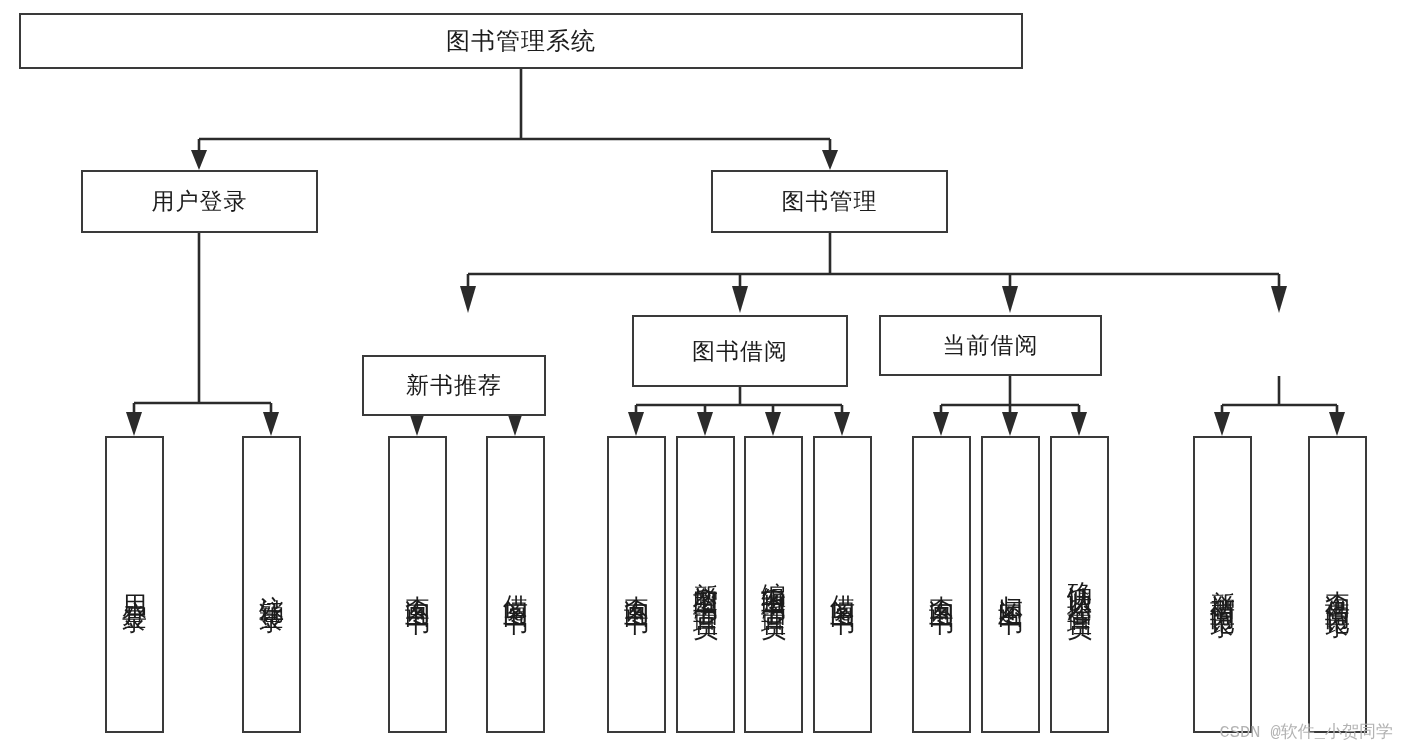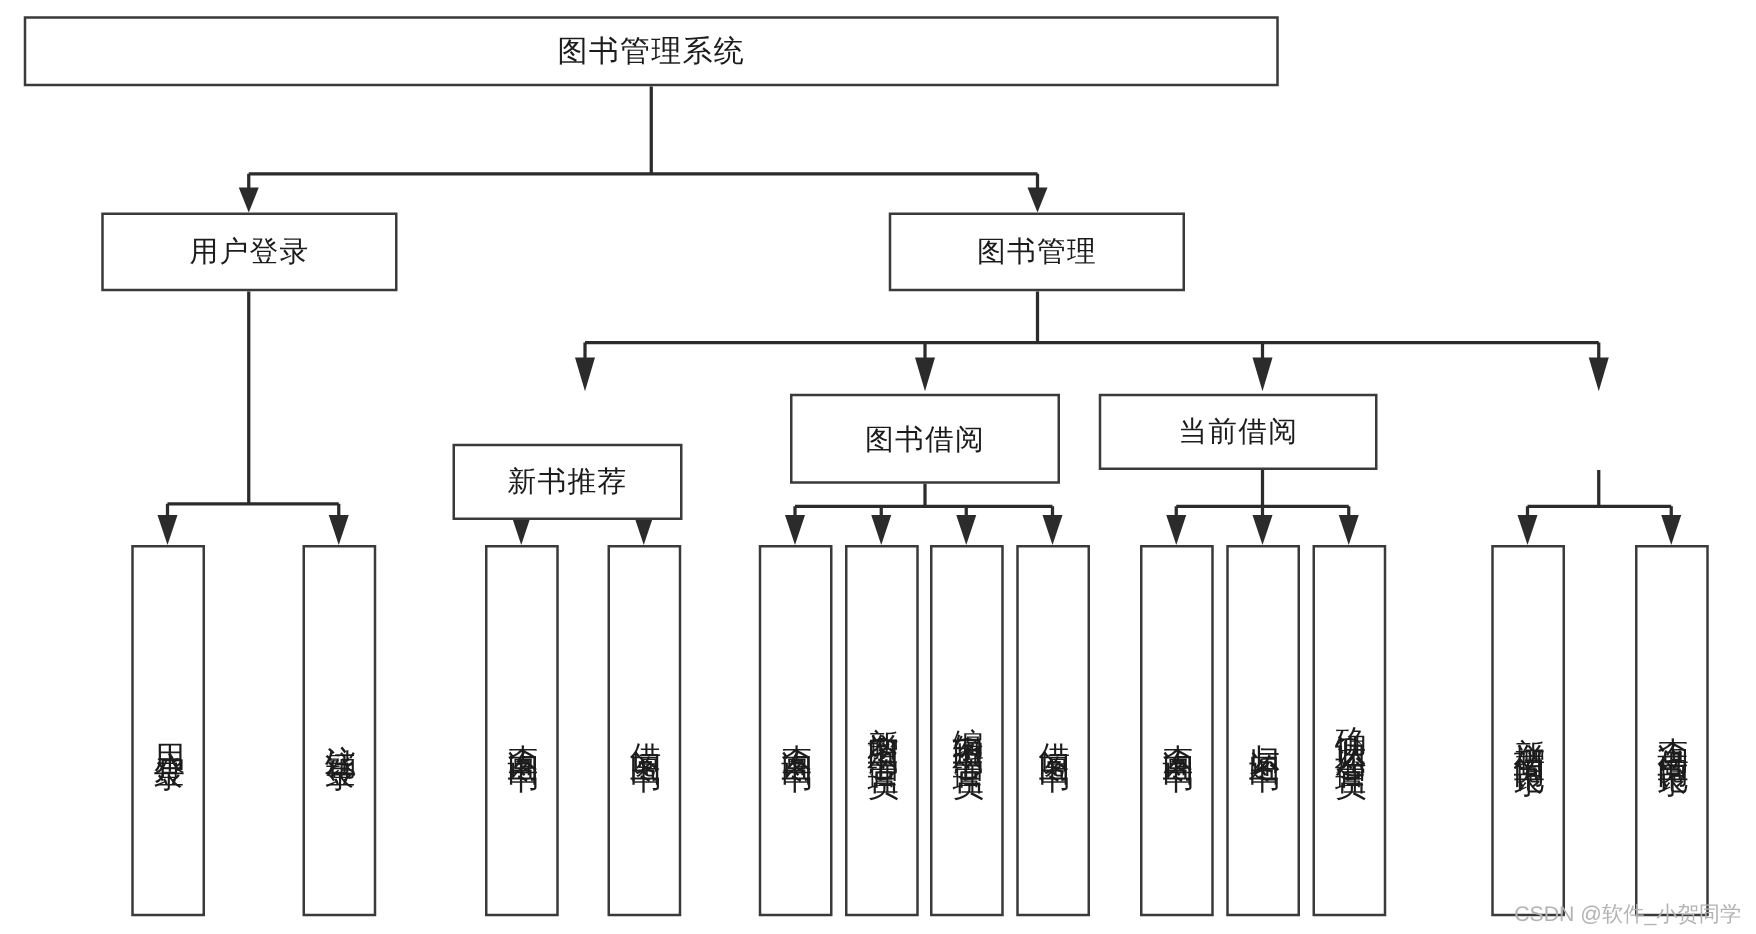--- a/index.html
+++ b/index.html
@@ -82,21 +82,21 @@
   }
 
   .watermark {
     position: absolute;
     right: 12px;
     bottom: 4px;
     font-size: 17px;
     color: #b3b3b3;
     z-index: 3;
     white-space: nowrap;
-    font-family: Liberation Sans, sans-serif;
+    font-family: Liberation Mono, monospace;
     margin-top: 32px;
   }
 </style>
 </head>
 <body>
 
 <div id="diagram">
 
   <svg id="connectors" viewBox="0 0 1405 747" width="1405" height="747" xmlns="http://www.w3.org/2000/svg">
 

